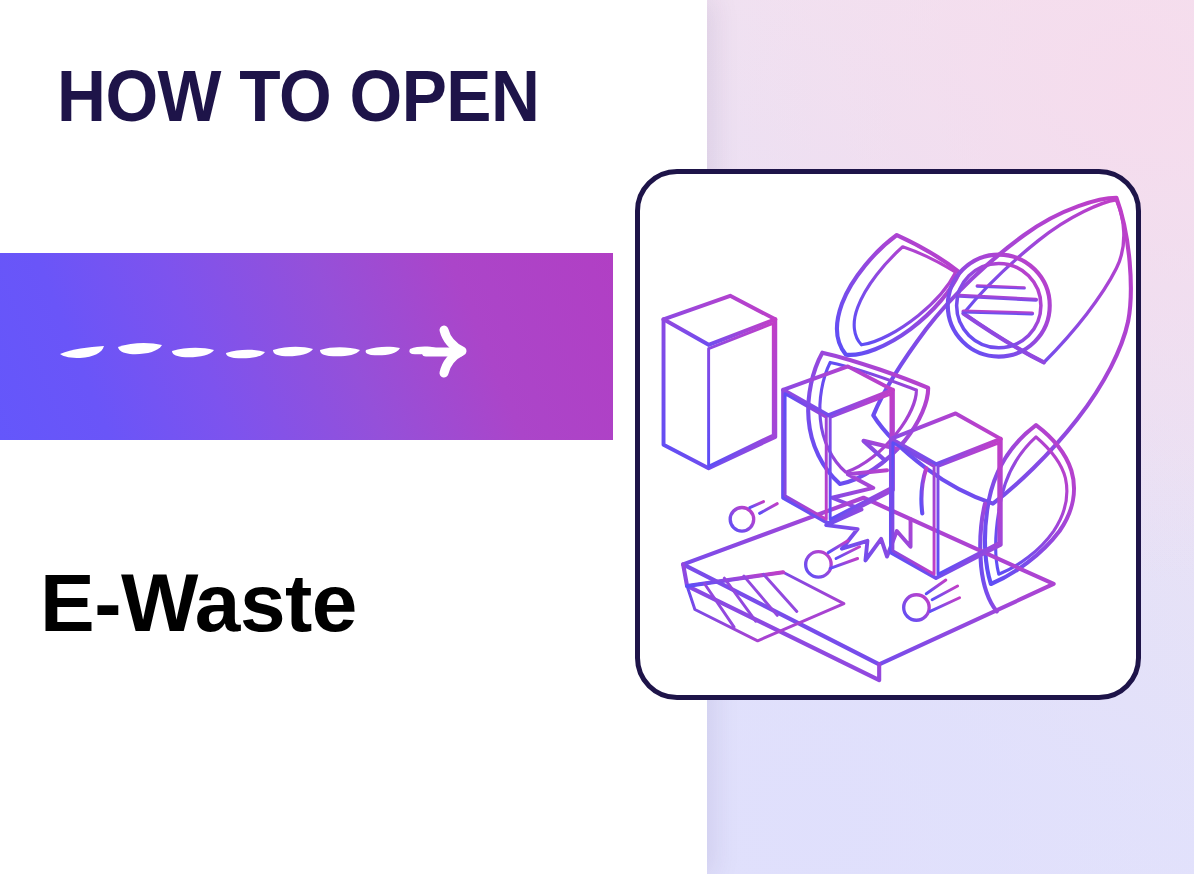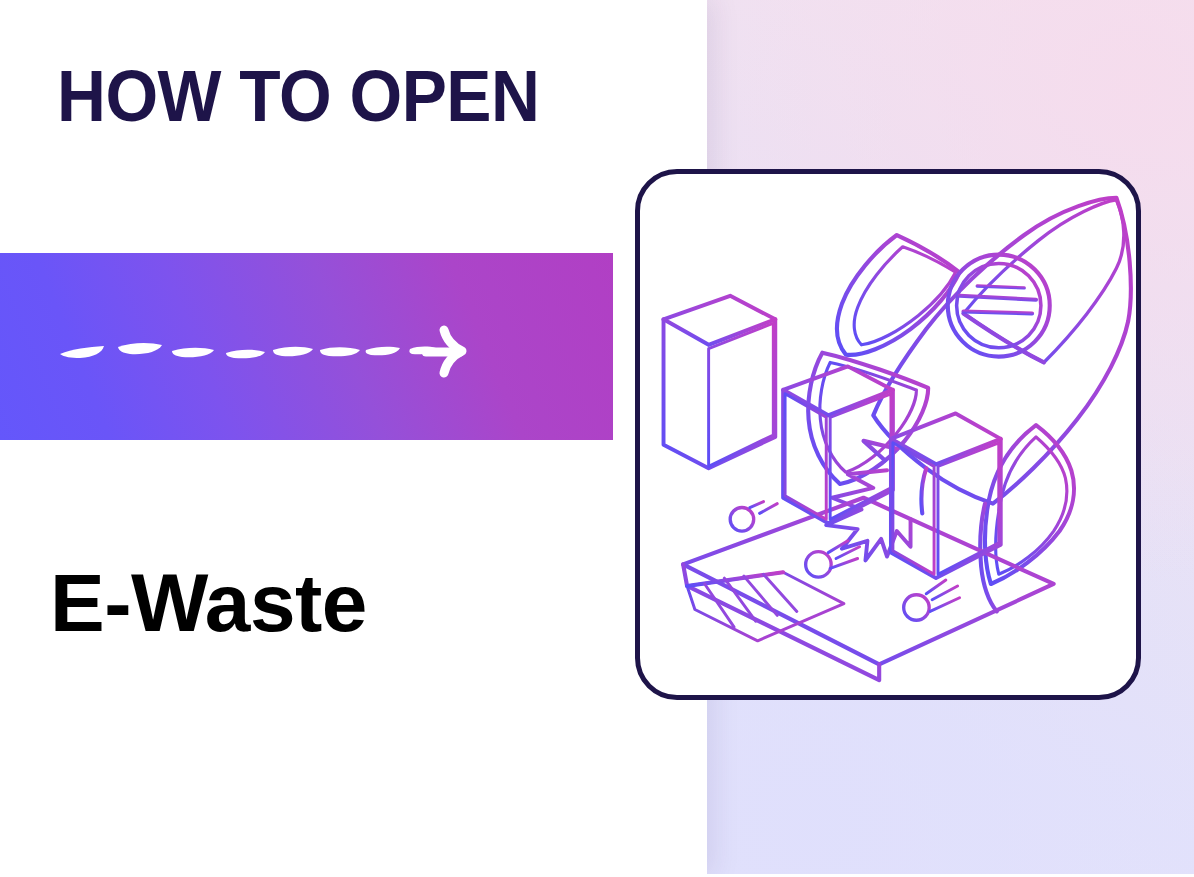--- a/index.html
+++ b/index.html
@@ -101,21 +101,21 @@
     left: 40px;
     top: 545px;
     width: 620px;
     color: #000000;
     font-family: "Liberation Sans", sans-serif;
     font-weight: 700;
     font-size: 82px;
     line-height: 1.42;
     letter-spacing: -0.5px;
   }
-  .title .line { display: block; white-space: nowrap; margin-left: 10px; }
+  .title .line { display: block; white-space: nowrap; }
 
   
   .card {
     position: absolute;
     left: 635px;
     top: 169px;
     width: 506px;
     height: 531px;
     background: #ffffff;
     border: 5px solid #1e1449;

